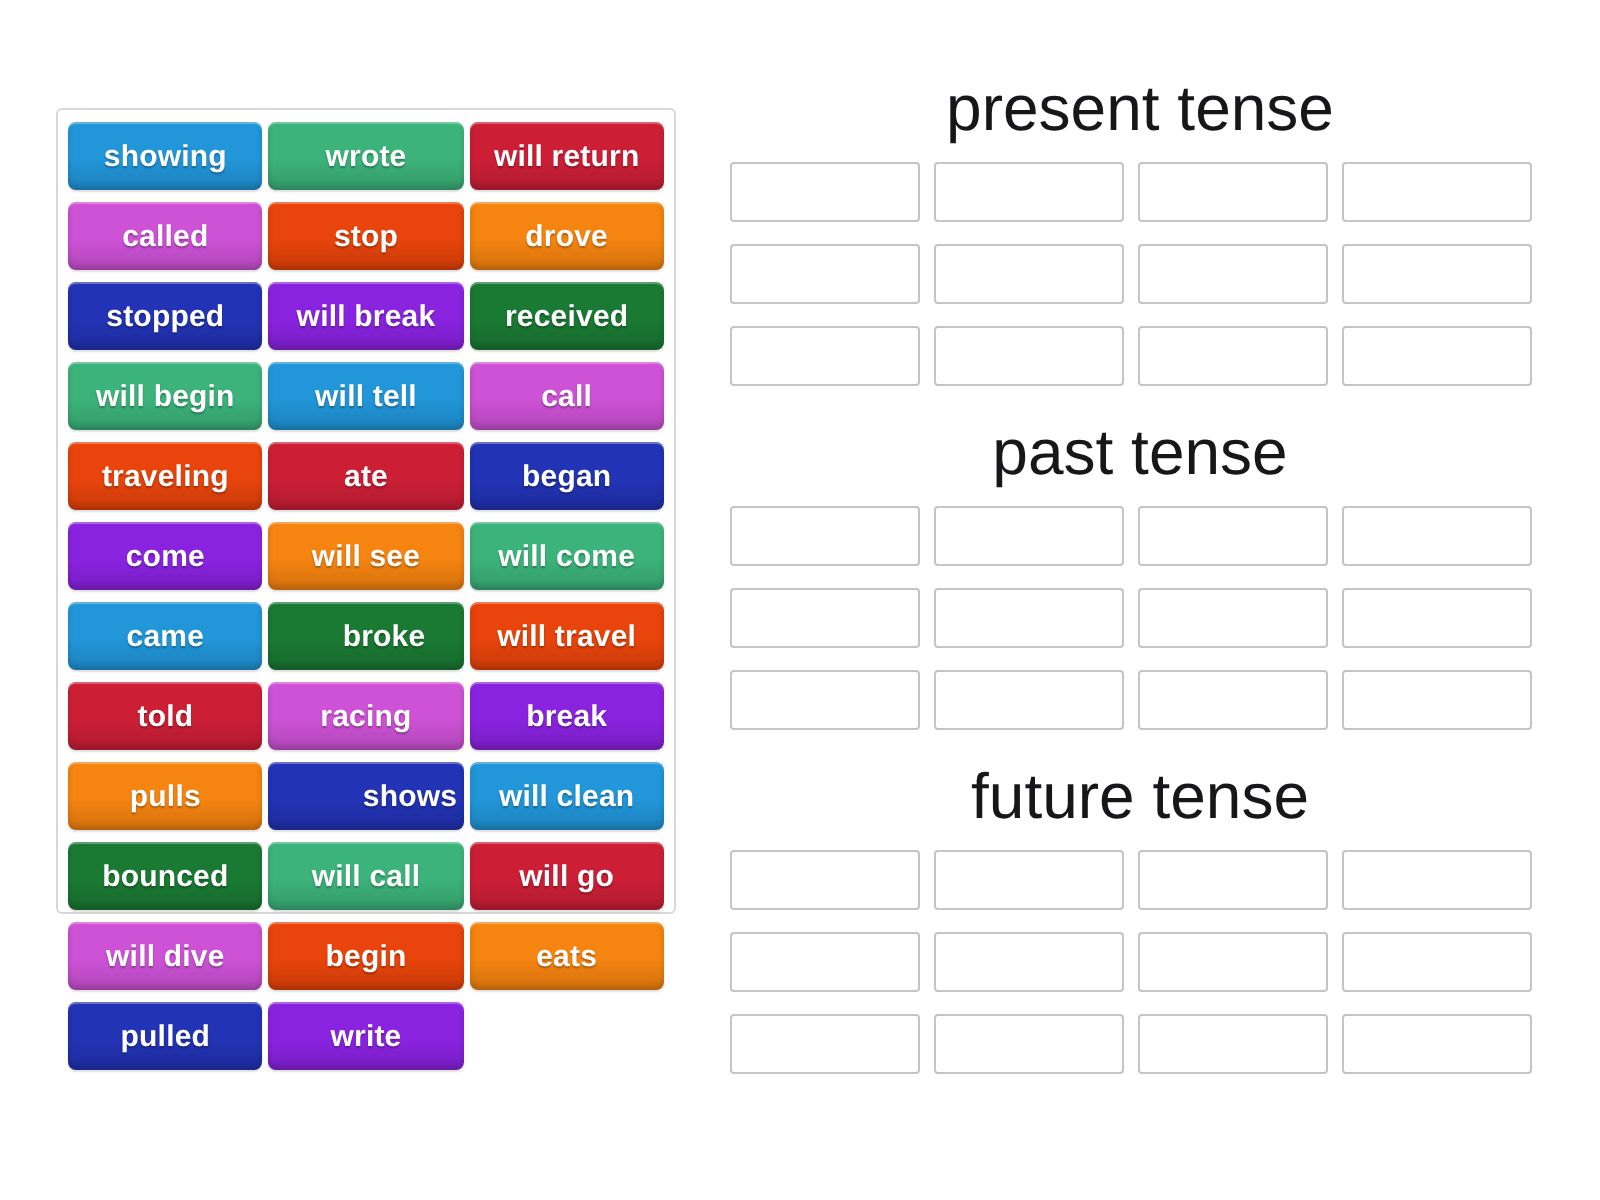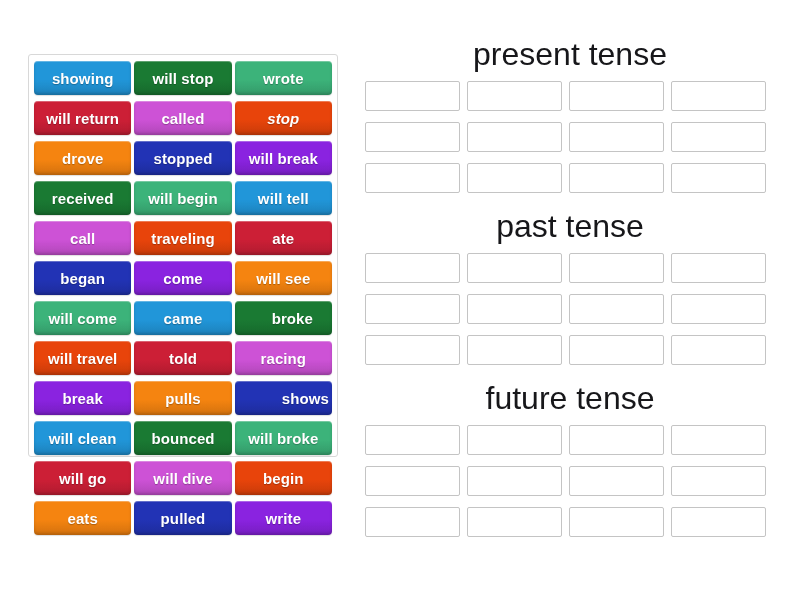--- a/index.html
+++ b/index.html
@@ -92,25 +92,24 @@
   }
 </style>
 </head>
 <body>
 
 <div id="app">
 
   <div id="word-bank">
     <div id="tile-grid">
         <div class="tile" style="background: linear-gradient(rgb(33, 150, 217) 0%, rgb(33, 150, 217) 55%, rgba(0, 0, 0, 0.14) 100%), rgb(33, 150, 217);">showing</div>
-        <div class="tile" style="background: linear-gradient(rgb(26, 122, 51) 0%, rgb(26, 122, 51) 55%, rgba(0, 0, 0, 0.14) 100%), rgb(26, 122, 51);">will stop</div>
         <div class="tile" style="background: linear-gradient(rgb(60, 179, 122) 0%, rgb(60, 179, 122) 55%, rgba(0, 0, 0, 0.14) 100%), rgb(60, 179, 122);">wrote</div>
         <div class="tile" style="background: linear-gradient(rgb(204, 31, 54) 0%, rgb(204, 31, 54) 55%, rgba(0, 0, 0, 0.14) 100%), rgb(204, 31, 54);">will return</div>
         <div class="tile" style="background: linear-gradient(rgb(205, 82, 214) 0%, rgb(205, 82, 214) 55%, rgba(0, 0, 0, 0.14) 100%), rgb(205, 82, 214);">called</div>
-        <div class="tile" style="background: linear-gradient(rgb(232, 68, 11) 0%, rgb(232, 68, 11) 55%, rgba(0, 0, 0, 0.14) 100%), rgb(232, 68, 11); font-style: italic;">stop</div>
+        <div class="tile" style="background: linear-gradient(rgb(232, 68, 11) 0%, rgb(232, 68, 11) 55%, rgba(0, 0, 0, 0.14) 100%), rgb(232, 68, 11);">stop</div>
         <div class="tile" style="background: linear-gradient(rgb(245, 132, 16) 0%, rgb(245, 132, 16) 55%, rgba(0, 0, 0, 0.14) 100%), rgb(245, 132, 16);">drove</div>
         <div class="tile" style="background: linear-gradient(rgb(34, 51, 181) 0%, rgb(34, 51, 181) 55%, rgba(0, 0, 0, 0.14) 100%), rgb(34, 51, 181);">stopped</div>
         <div class="tile" style="background: linear-gradient(rgb(138, 35, 224) 0%, rgb(138, 35, 224) 55%, rgba(0, 0, 0, 0.14) 100%), rgb(138, 35, 224);">will break</div>
         <div class="tile" style="background: linear-gradient(rgb(26, 122, 51) 0%, rgb(26, 122, 51) 55%, rgba(0, 0, 0, 0.14) 100%), rgb(26, 122, 51);">received</div>
         <div class="tile" style="background: linear-gradient(rgb(60, 179, 122) 0%, rgb(60, 179, 122) 55%, rgba(0, 0, 0, 0.14) 100%), rgb(60, 179, 122);">will begin</div>
         <div class="tile" style="background: linear-gradient(rgb(33, 150, 217) 0%, rgb(33, 150, 217) 55%, rgba(0, 0, 0, 0.14) 100%), rgb(33, 150, 217);">will tell</div>
         <div class="tile" style="background: linear-gradient(rgb(205, 82, 214) 0%, rgb(205, 82, 214) 55%, rgba(0, 0, 0, 0.14) 100%), rgb(205, 82, 214);">call</div>
         <div class="tile" style="background: linear-gradient(rgb(232, 68, 11) 0%, rgb(232, 68, 11) 55%, rgba(0, 0, 0, 0.14) 100%), rgb(232, 68, 11);">traveling</div>
         <div class="tile" style="background: linear-gradient(rgb(204, 31, 54) 0%, rgb(204, 31, 54) 55%, rgba(0, 0, 0, 0.14) 100%), rgb(204, 31, 54);">ate</div>
         <div class="tile" style="background: linear-gradient(rgb(34, 51, 181) 0%, rgb(34, 51, 181) 55%, rgba(0, 0, 0, 0.14) 100%), rgb(34, 51, 181);">began</div>
@@ -120,21 +119,21 @@
         <div class="tile" style="background: linear-gradient(rgb(33, 150, 217) 0%, rgb(33, 150, 217) 55%, rgba(0, 0, 0, 0.14) 100%), rgb(33, 150, 217);">came</div>
         <div class="tile" style="background: linear-gradient(rgb(26, 122, 51) 0%, rgb(26, 122, 51) 55%, rgba(0, 0, 0, 0.14) 100%), rgb(26, 122, 51); padding-left: 18px;">broke</div>
         <div class="tile" style="background: linear-gradient(rgb(232, 68, 11) 0%, rgb(232, 68, 11) 55%, rgba(0, 0, 0, 0.14) 100%), rgb(232, 68, 11);">will travel</div>
         <div class="tile" style="background: linear-gradient(rgb(204, 31, 54) 0%, rgb(204, 31, 54) 55%, rgba(0, 0, 0, 0.14) 100%), rgb(204, 31, 54);">told</div>
         <div class="tile" style="background: linear-gradient(rgb(205, 82, 214) 0%, rgb(205, 82, 214) 55%, rgba(0, 0, 0, 0.14) 100%), rgb(205, 82, 214);">racing</div>
         <div class="tile" style="background: linear-gradient(rgb(138, 35, 224) 0%, rgb(138, 35, 224) 55%, rgba(0, 0, 0, 0.14) 100%), rgb(138, 35, 224);">break</div>
         <div class="tile" style="background: linear-gradient(rgb(245, 132, 16) 0%, rgb(245, 132, 16) 55%, rgba(0, 0, 0, 0.14) 100%), rgb(245, 132, 16);">pulls</div>
         <div class="tile" style="background: linear-gradient(rgb(34, 51, 181) 0%, rgb(34, 51, 181) 55%, rgba(0, 0, 0, 0.14) 100%), rgb(34, 51, 181); padding-left: 44px;">shows</div>
         <div class="tile" style="background: linear-gradient(rgb(33, 150, 217) 0%, rgb(33, 150, 217) 55%, rgba(0, 0, 0, 0.14) 100%), rgb(33, 150, 217);">will clean</div>
         <div class="tile" style="background: linear-gradient(rgb(26, 122, 51) 0%, rgb(26, 122, 51) 55%, rgba(0, 0, 0, 0.14) 100%), rgb(26, 122, 51);">bounced</div>
-        <div class="tile" style="background: linear-gradient(rgb(60, 179, 122) 0%, rgb(60, 179, 122) 55%, rgba(0, 0, 0, 0.14) 100%), rgb(60, 179, 122);">will broke</div>
+        <div class="tile" style="background: linear-gradient(rgb(60, 179, 122) 0%, rgb(60, 179, 122) 55%, rgba(0, 0, 0, 0.14) 100%), rgb(60, 179, 122);">will call</div>
         <div class="tile" style="background: linear-gradient(rgb(204, 31, 54) 0%, rgb(204, 31, 54) 55%, rgba(0, 0, 0, 0.14) 100%), rgb(204, 31, 54);">will go</div>
         <div class="tile" style="background: linear-gradient(rgb(205, 82, 214) 0%, rgb(205, 82, 214) 55%, rgba(0, 0, 0, 0.14) 100%), rgb(205, 82, 214);">will dive</div>
         <div class="tile" style="background: linear-gradient(rgb(232, 68, 11) 0%, rgb(232, 68, 11) 55%, rgba(0, 0, 0, 0.14) 100%), rgb(232, 68, 11);">begin</div>
         <div class="tile" style="background: linear-gradient(rgb(245, 132, 16) 0%, rgb(245, 132, 16) 55%, rgba(0, 0, 0, 0.14) 100%), rgb(245, 132, 16);">eats</div>
         <div class="tile" style="background: linear-gradient(rgb(34, 51, 181) 0%, rgb(34, 51, 181) 55%, rgba(0, 0, 0, 0.14) 100%), rgb(34, 51, 181);">pulled</div>
         <div class="tile" style="background: linear-gradient(rgb(138, 35, 224) 0%, rgb(138, 35, 224) 55%, rgba(0, 0, 0, 0.14) 100%), rgb(138, 35, 224);">write</div>
       </div>
   </div>
 
   <div id="categories">

